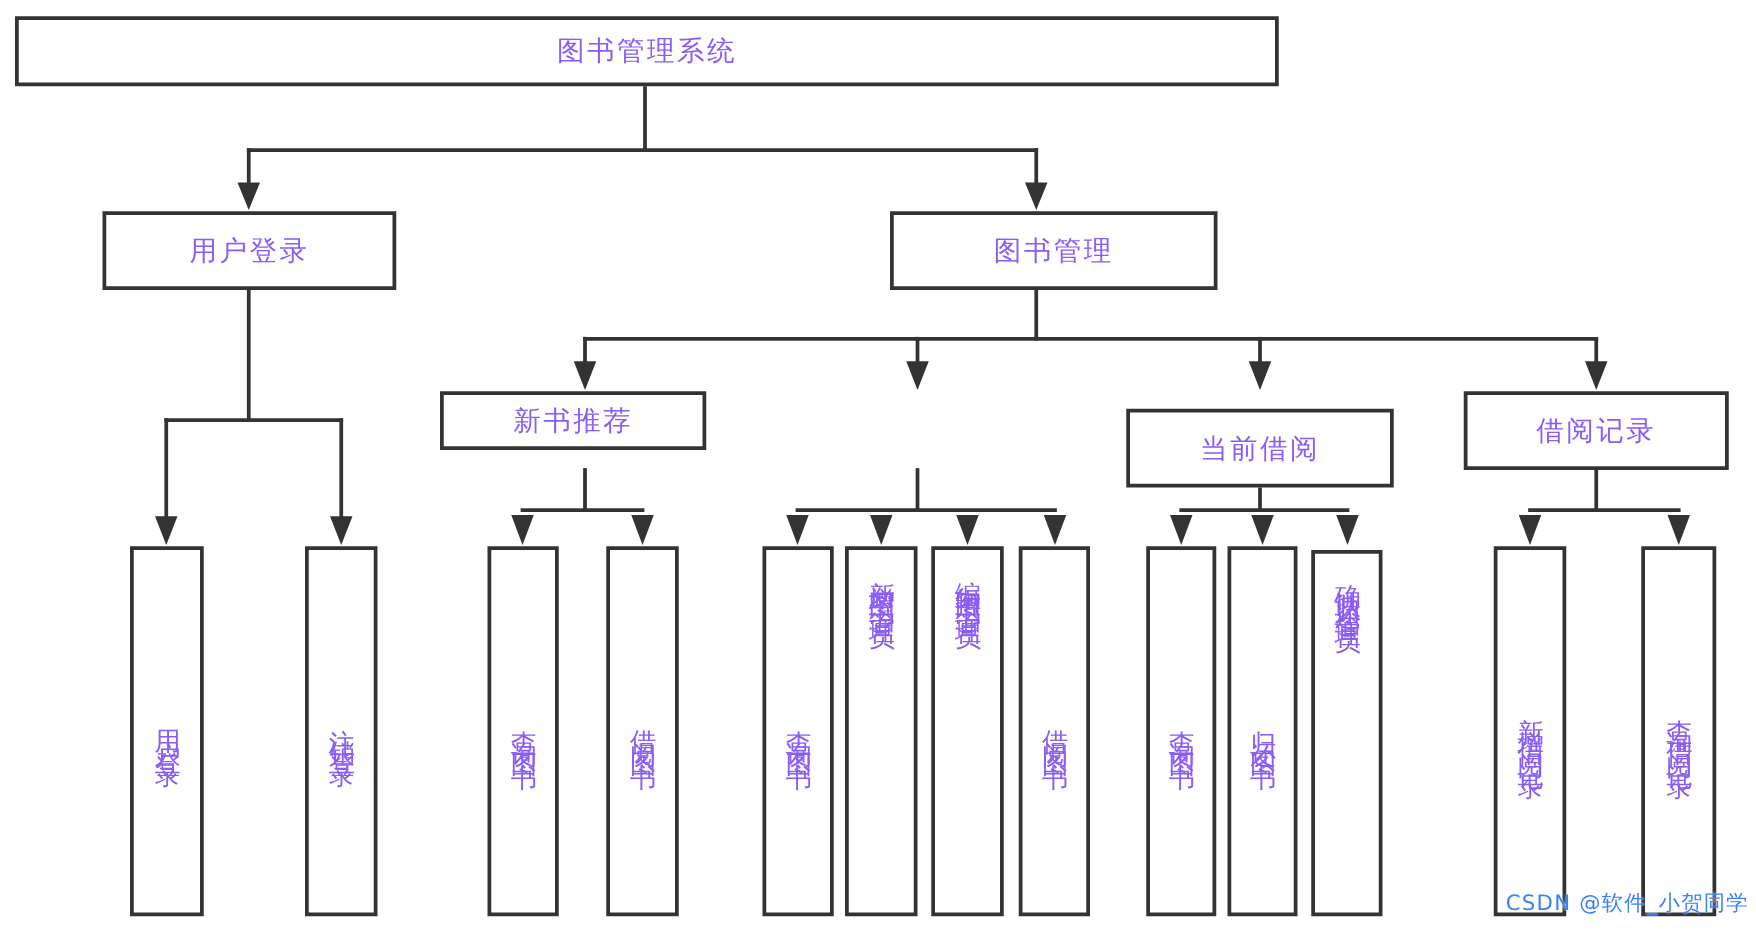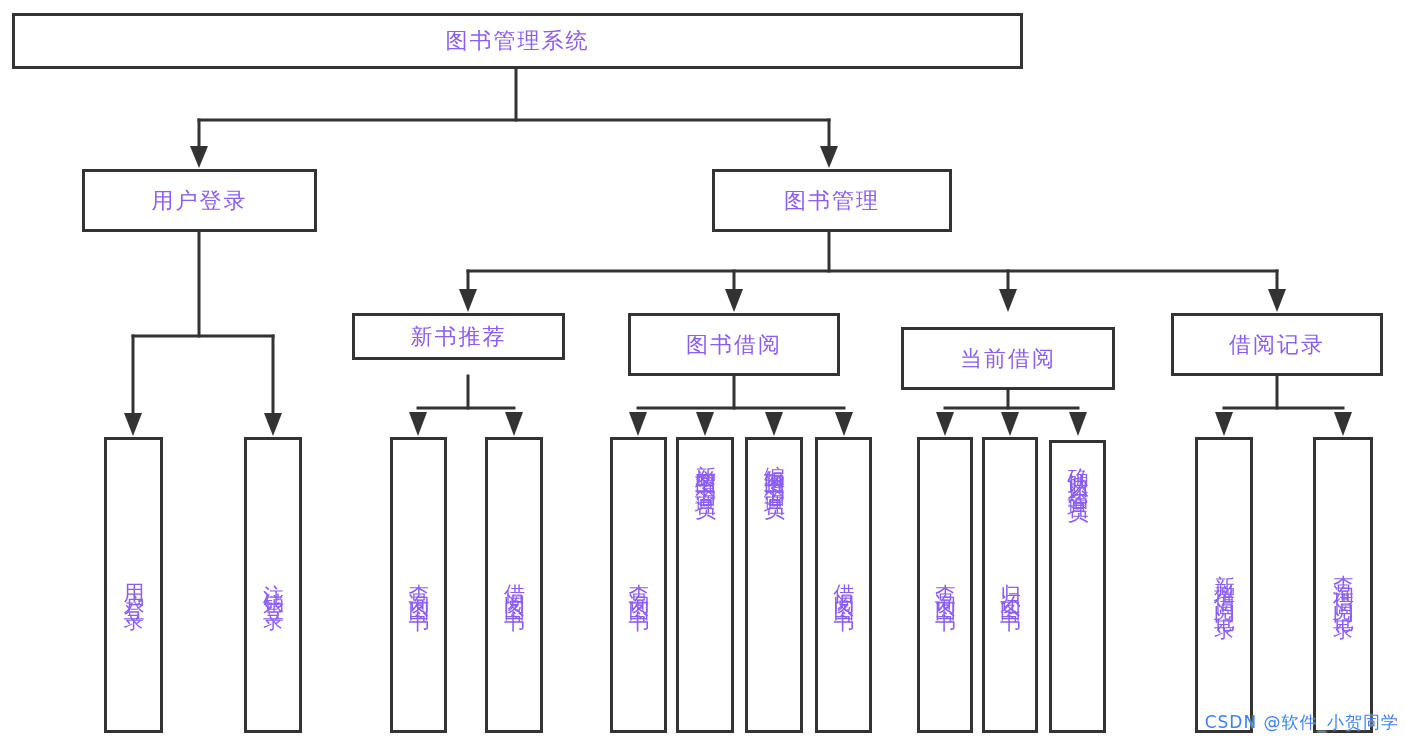--- a/index.html
+++ b/index.html
@@ -108,29 +108,26 @@
     </g>
   </svg>
 
   <div class="box h-box" style="left:12px; top:13px; width:1011px; height:56px;">
     <span>图书管理系统</span>
   </div>
 
   <div class="box h-box" style="left:82px; top:169px; width:235px; height:63px;">
     <span>用户登录</span>
   </div>
-  <div class="box h-box" style="left:712px; top:169px; width:240px; height:63px;">
+  <div class="box h-box" style="left:712px; top:169px; width:262px; height:63px;">
     <span>图书管理</span>
   </div>
 
   <div class="box h-box" style="left:352px; top:313px; width:213px; height:47px;">
     <span>新书推荐</span>
-  </div>
-  <div class="box h-box" style="left:628px; top:313px; width:212px; height:63px;">
-    <span>图书借阅</span>
   </div>
   <div class="box h-box" style="left:901px; top:327px; width:214px; height:63px;">
     <span>当前借阅</span>
   </div>
   <div class="box h-box" style="left:1171px; top:313px; width:212px; height:63px;justify-content:center;">
     <span>借阅记录</span>
   </div>
 
   <div class="box v-box" style="left:104px; top:437px; width:59px; height:296px;">
     <span>用户登录</span>

